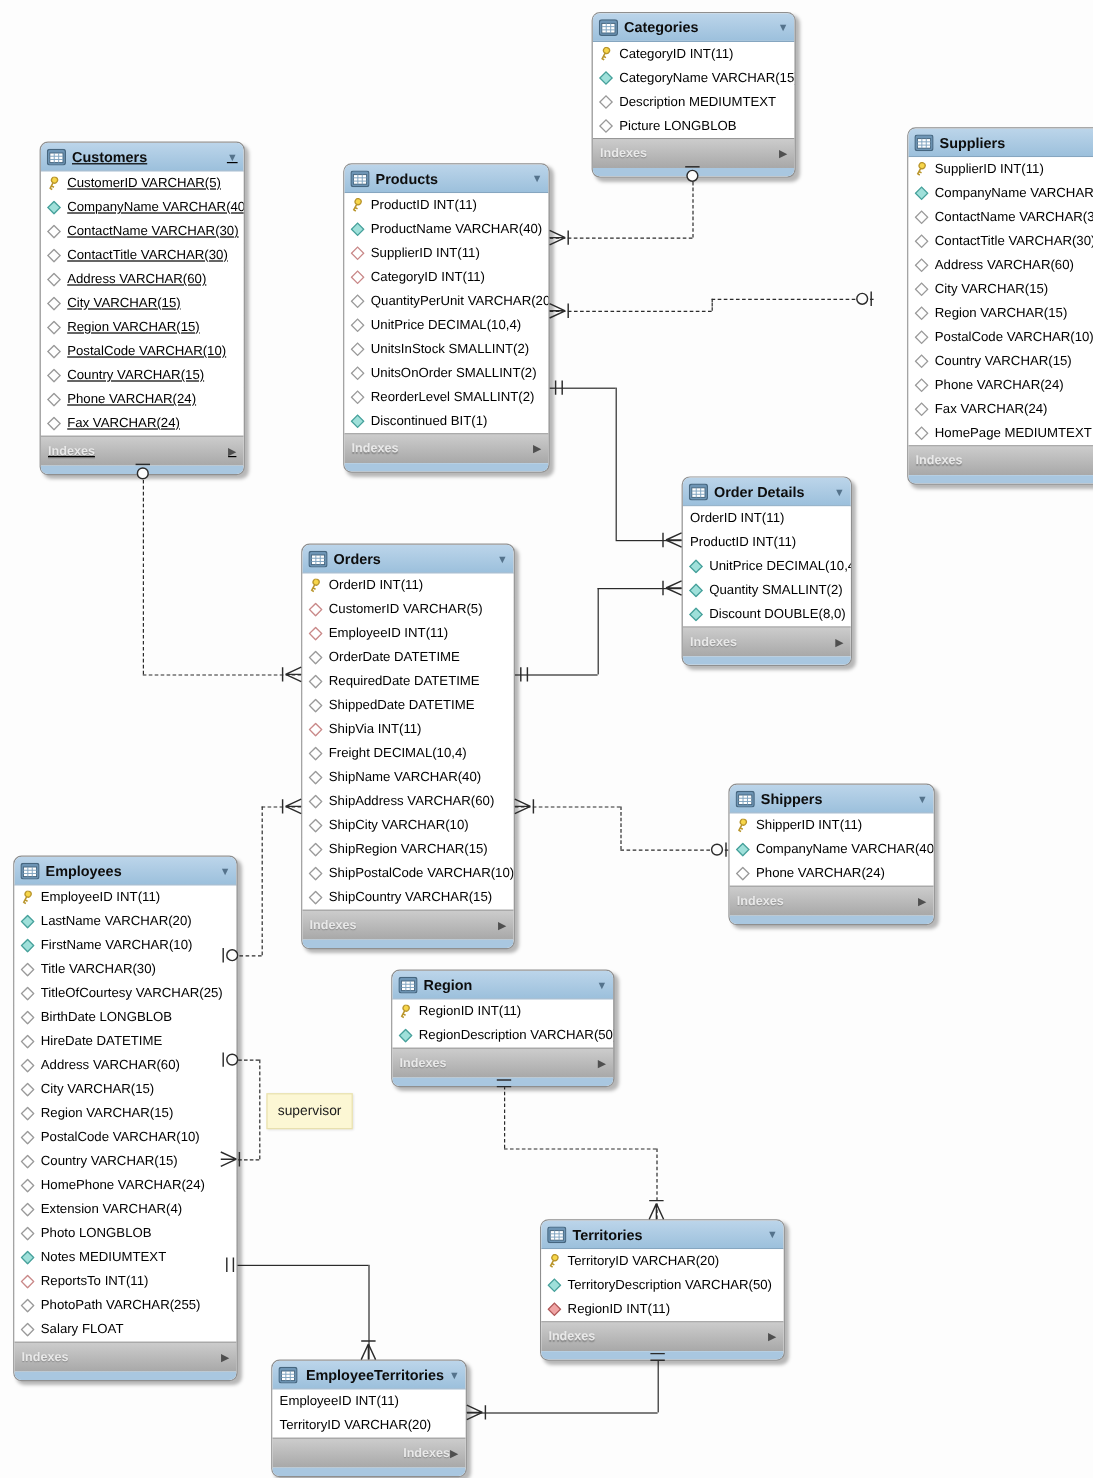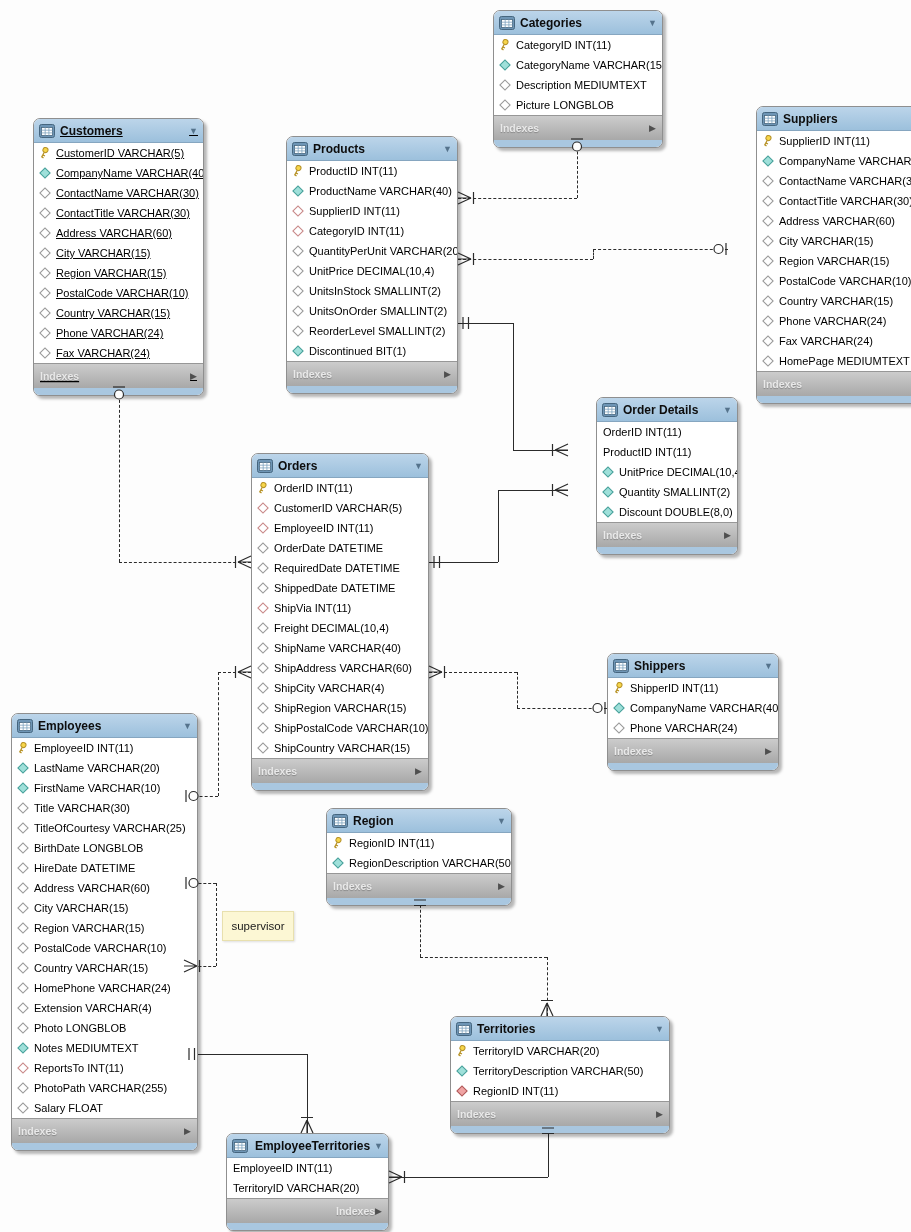--- a/index.html
+++ b/index.html
@@ -455,21 +455,21 @@
           </svg>
         </span>
         <span class="ctext">HomePage MEDIUMTEXT</span>
       </div>
       <div class="tfoot">
         <span class="flabel">Indexes</span>
         <span class="farrow">▶</span>
       </div>
       <div class="tstrip"></div>
     </div>
-    <div class="db-table" style="left: 568px; top: 397px; width: 142px; margin-left: 28px;">
+    <div class="db-table" style="left: 568px; top: 397px; width: 142px;">
       <div class="thead">
         <span class="ticon">
           <svg width="16" height="14" viewBox="0 0 16 14">
             <rect x="0.5" y="0.5" width="15" height="13" rx="2" fill="#6e95b5" stroke="#46667f"></rect>
             <rect x="2.5" y="3.5" width="11" height="8" fill="#fff" stroke="#46667f" stroke-width="0.8"></rect>
             <path d="M2.5 6.2 H13.5 M2.5 8.9 H13.5 M6.2 3.5 V11.5 M9.9 3.5 V11.5" stroke="#7ea3bf" stroke-width="0.8"></path>
           </svg>
         </span>
         <span class="ttitle">Order Details</span>
         <span class="tarrow">▼</span>
@@ -604,21 +604,21 @@
           </svg>
         </span>
         <span class="ctext">ShipAddress VARCHAR(60)</span>
       </div>
       <div class="trow">
         <span class="cicon">
           <svg width="12" height="12" viewBox="0 0 12 12">
             <rect x="2.4" y="2.4" width="7.2" height="7.2" transform="rotate(45 6 6)" fill="#fefefe" stroke="#9a9a9a" stroke-width="1.1"></rect>
           </svg>
         </span>
-        <span class="ctext">ShipCity VARCHAR(4)</span>
+        <span class="ctext">ShipCity VARCHAR(10)</span>
       </div>
       <div class="trow">
         <span class="cicon">
           <svg width="12" height="12" viewBox="0 0 12 12">
             <rect x="2.4" y="2.4" width="7.2" height="7.2" transform="rotate(45 6 6)" fill="#fefefe" stroke="#9a9a9a" stroke-width="1.1"></rect>
           </svg>
         </span>
         <span class="ctext">ShipRegion VARCHAR(15)</span>
       </div>
       <div class="trow">
@@ -891,21 +891,21 @@
           </svg>
         </span>
         <span class="ctext">RegionDescription VARCHAR(50)</span>
       </div>
       <div class="tfoot">
         <span class="flabel">Indexes</span>
         <span class="farrow">▶</span>
       </div>
       <div class="tstrip"></div>
     </div>
-    <div class="db-table" style="left: 450px; top: 1016px; width: 220px;">
+    <div class="db-table" style="left: 450px; top: 1016px; width: 204px;">
       <div class="thead">
         <span class="ticon">
           <svg width="16" height="14" viewBox="0 0 16 14">
             <rect x="0.5" y="0.5" width="15" height="13" rx="2" fill="#6e95b5" stroke="#46667f"></rect>
             <rect x="2.5" y="3.5" width="11" height="8" fill="#fff" stroke="#46667f" stroke-width="0.8"></rect>
             <path d="M2.5 6.2 H13.5 M2.5 8.9 H13.5 M6.2 3.5 V11.5 M9.9 3.5 V11.5" stroke="#7ea3bf" stroke-width="0.8"></path>
           </svg>
         </span>
         <span class="ttitle">Territories</span>
         <span class="tarrow">▼</span>

